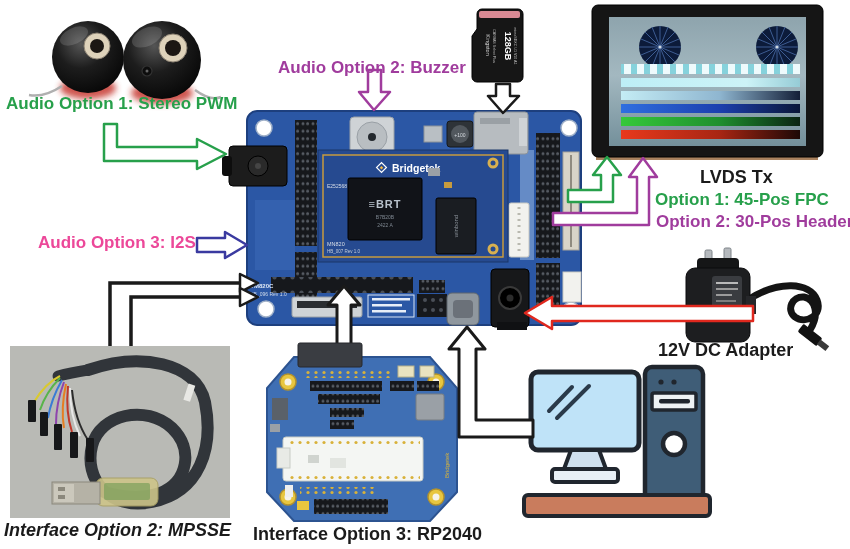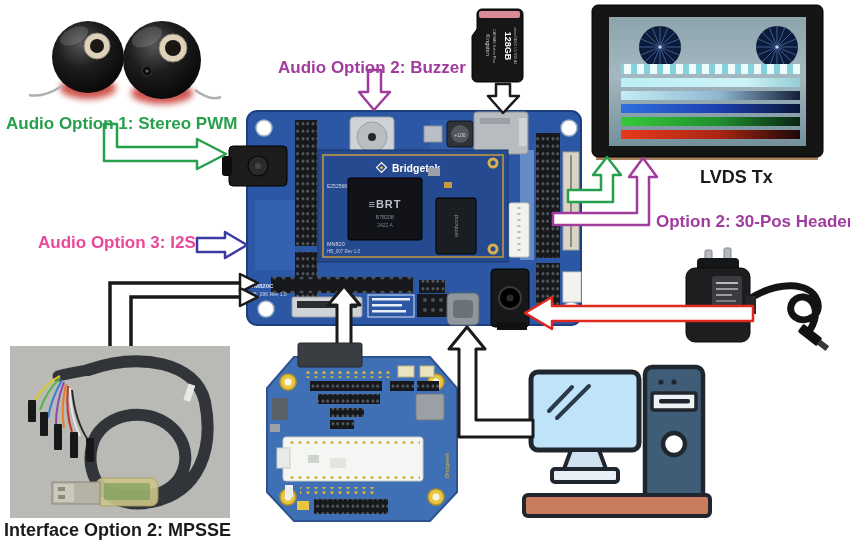--- a/index.html
+++ b/index.html
@@ -367,20 +367,23 @@
       <polygon points="240,288 258,297 240,306" stroke-width="2.5" stroke-linejoin="round"></polygon>
     </g>
     <polygon points="337,349 337,305 328,305 344,286 360,305 351,305 351,349" stroke="#1a1a1a" stroke-width="3" stroke-linejoin="round"></polygon>
     <path d="M467,327 L485,349 L476,349 L476,420 L533,420 L533,437 L459,437 L459,349 L449,349 Z" stroke="#1a1a1a" stroke-width="3" stroke-linejoin="round"></path>
     <polygon points="525,313 552,297 552,306 753,306 753,321 552,321 552,329" stroke="#e0281e" stroke-width="2.5" stroke-linejoin="round"></polygon>
   </g>
 
   <rect x="298" y="343" width="64" height="24" rx="2" fill="#3a3d42" stroke="#26282c"></rect>
 </svg>
 
-<div class="label green fs17" style="left:6px;top:115px;">Audio Option 1: Stereo PWM</div>
+<div class="label green fs17" style="left:6px;top:95px;">Audio Option 1: Stereo PWM</div>
 <div class="label purple fs17" style="left:278px;top:59px;">Audio Option 2: Buzzer</div>
 <div class="label blue fs17" style="left:38px;top:234px;">Audio Option 3: I2S</div>
 <div class="label black fs18" style="left:700px;top:168px;">LVDS Tx</div>
+<div class="label green fs17" style="left:655px;top:191px;">Option 1: 45-Pos FPC</div>
 <div class="label purple fs17" style="left:656px;top:213px;">Option 2: 30-Pos Header</div>
-<div class="label black fs18" style="left:4px;top:521px;">Interface Option 2: MPSSE</div>
+<div class="label black fs18" style="left:658px;top:341px;">12V DC Adapter</div>
+<div class="label black fs18" style="left:4px;top:521px;font-style:italic;">Interface Option 2: MPSSE</div>
+<div class="label black fs18" style="left:253px;top:525px;">Interface Option 3: RP2040</div>
 
 </div>
 
 </body></html>

